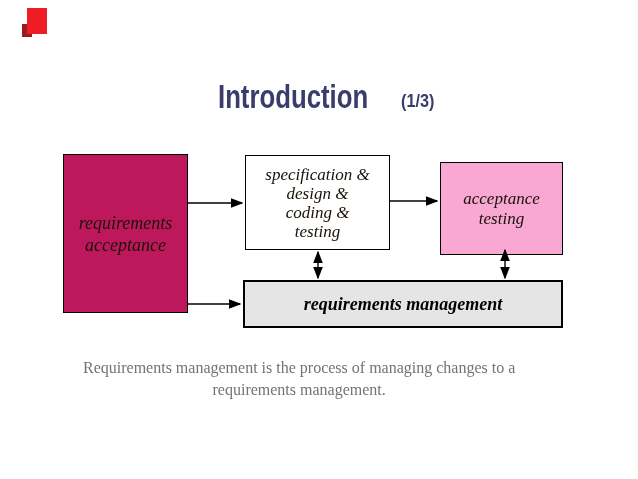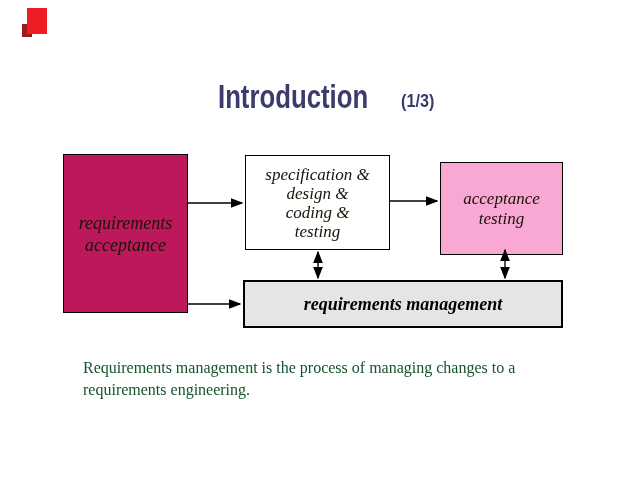--- a/index.html
+++ b/index.html
@@ -86,22 +86,23 @@
   .arrows-layer {
     left: 0; top: 0; width: 638px; height: 479px;
     pointer-events: none;
   }
 
   
   .paragraph {
     left: 83px; top: 357px;
     font-size: 16px;
     line-height: 21.5px;
-    color: #14532d;
+    color: #737373;
     white-space: nowrap;
+    text-align: center;
   }
 </style>
 </head>
 <body>
 
 <div class="abs red-mark-back"></div>
 <div class="abs red-mark-front"></div>
 
 <div class="abs title-main">Introduction</div>
 <div class="abs title-suffix">(1/3)</div>
@@ -138,14 +139,14 @@
   </defs>
   <line x1="188" y1="203" x2="242" y2="203" stroke="#000" stroke-width="1.4" marker-end="url(#ah-end)"></line>
   <line x1="390" y1="201" x2="437" y2="201" stroke="#000" stroke-width="1.4" marker-end="url(#ah-end)"></line>
   <line x1="188" y1="304" x2="240" y2="304" stroke="#000" stroke-width="1.4" marker-end="url(#ah-end)"></line>
   <line x1="318" y1="252" x2="318" y2="278" stroke="#000" stroke-width="1.4" marker-start="url(#ah-start)" marker-end="url(#ah-end)"></line>
   <line x1="505" y1="250" x2="505" y2="278" stroke="#000" stroke-width="1.4" marker-start="url(#ah-start)" marker-end="url(#ah-end)"></line>
 </svg>
 
 <div class="abs paragraph">
   <div>Requirements management is the process of managing changes to a</div>
-  <div>requirements engineering.</div>
+  <div>requirements management.</div>
 </div>
 
 </body></html>

